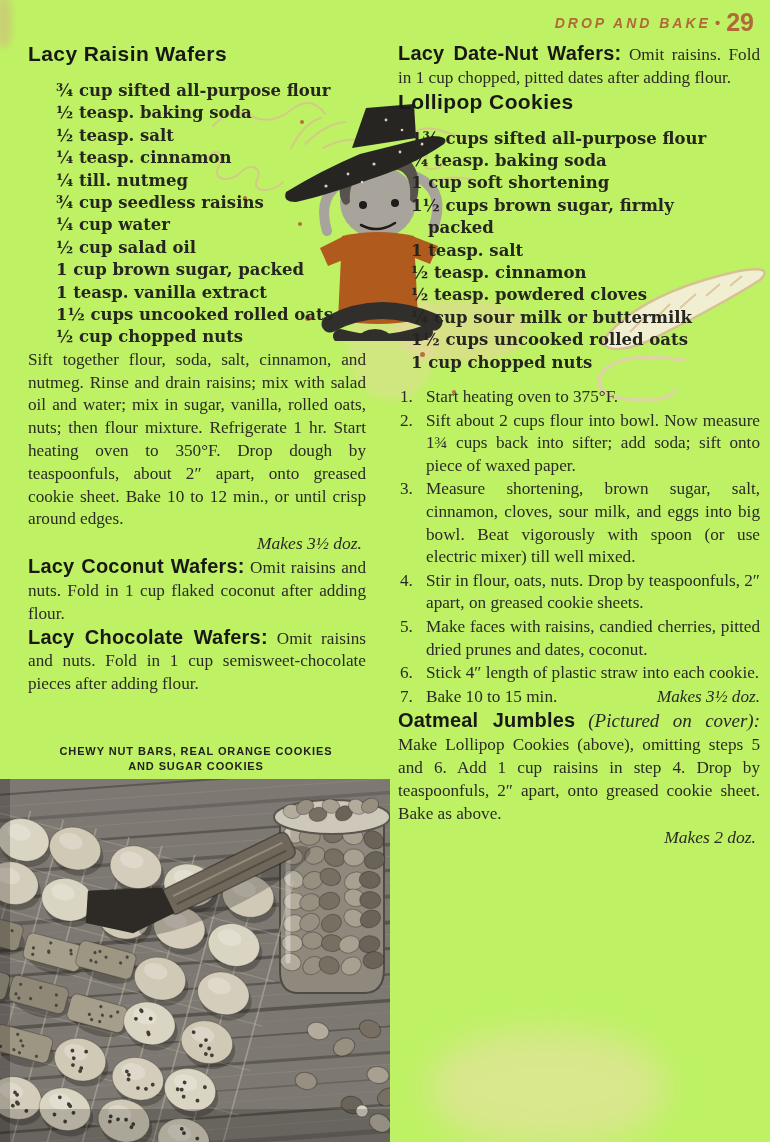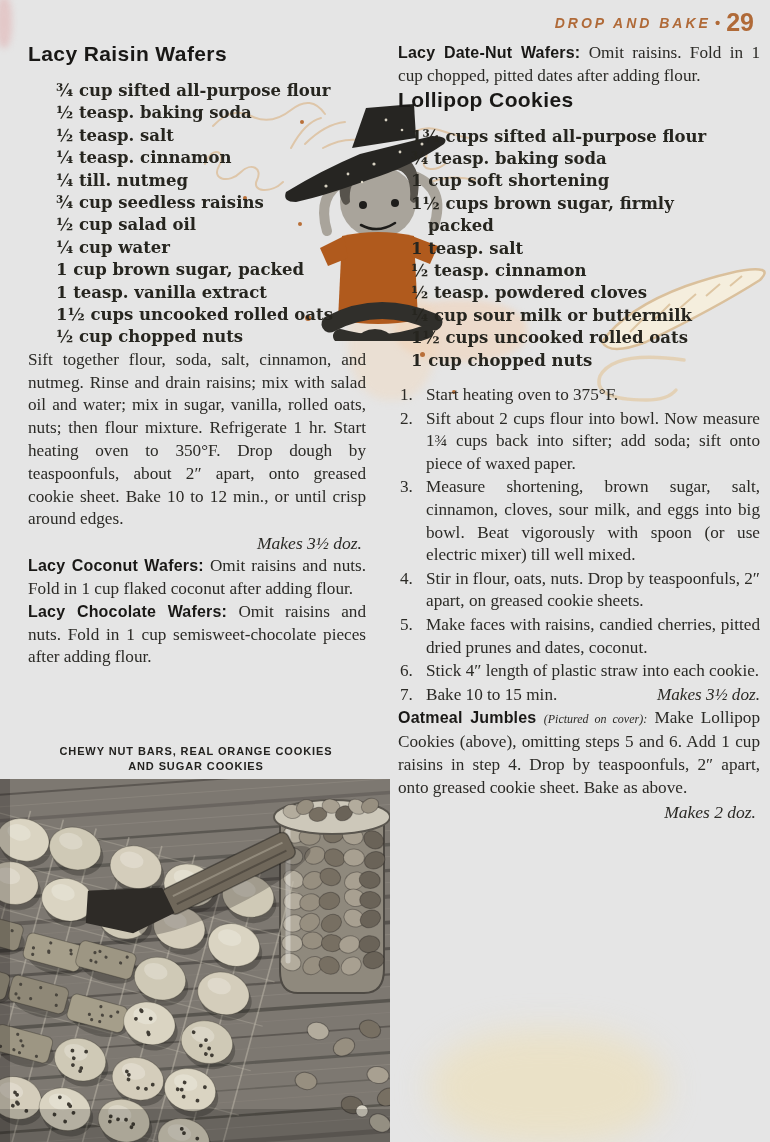--- a/index.html
+++ b/index.html
@@ -1,48 +1,48 @@
 <!DOCTYPE html>
 <html><head>
 <meta charset="utf-8">
 <style>
   html,body{margin:0;padding:0;background:#d8d2c2;}
-  .page{position:relative;width:770px;height:1142px;background:#e5e5e5;overflow:hidden;
+  .page{position:relative;width:770px;height:1142px;background:#bef264;overflow:hidden;
         font-family:"Liberation Serif",serif;color:#2b2a26;}
   
   .running-head{position:absolute;top:8px;right:16px;z-index:3;color:#b06a38;
     font-family:"Liberation Sans",sans-serif;font-weight:700;font-style:italic;
     font-size:14px;letter-spacing:3px;white-space:nowrap;}
   .running-head .rh-dot{font-style:normal;margin:0 4px;font-size:15px;letter-spacing:0;}
   .running-head .rh-page{font-style:normal;font-size:25px;letter-spacing:0;vertical-align:-3px;margin-left:2px;}
   
   .col{position:absolute;z-index:2;}
   .col-left{left:28px;top:42px;width:338px;}
   .col-right{left:398px;top:42px;width:362px;}
   h2.recipe-title{font-family:"Liberation Sans",sans-serif;font-weight:700;
     font-size:21px;letter-spacing:.4px;color:#191816;margin:0 0 14px 0;}
   ul.ingredients{list-style:none;margin:0;padding:0;}
   ul.ingredients li{font-family:"DejaVu Serif",serif;font-weight:700;font-size:16.5px;
     line-height:22.4px;padding-left:45px;text-indent:-17px;color:#26251f;}
   .col-right ul.ingredients li{padding-left:30px;max-width:305px;}
   p.body{font-size:17.2px;line-height:22.8px;text-align:justify;margin:0;}
-  p.body .lead{font-family:"Liberation Sans",sans-serif;font-weight:700;font-size:16px;letter-spacing:.2px;color:#191816;}
+  p.body .lead{font-family:"Liberation Sans",sans-serif;font-weight:700;font-size:20px;letter-spacing:.2px;color:#191816;}
   p.yield{font-style:italic;text-align:right;font-size:17.5px;margin:1px 4px 0 0;line-height:23px;}
   
   ol.steps{list-style:none;margin:12px 0 0 0;padding:0;}
   ol.steps li{position:relative;font-size:17.2px;line-height:22.6px;text-align:justify;
     padding-left:28px;margin:0 0 1px 0;}
   ol.steps .num{position:absolute;left:2px;top:0;}
   .inline-yield{float:right;font-style:italic;}
   
   .mt-method{margin-top:15px;}
   .mt-var{margin-top:1px;}
   .mt-head{margin:40px 0 13px 0;}
   .mt-oat{margin-top:31px;}
-  .oat-note{font-style:italic;font-size:12px;}
+  .oat-note{font-style:italic;font-size:19px;}
   
   .caption{position:absolute;left:10px;top:744px;width:372px;z-index:2;text-align:center;
     font-family:"Liberation Sans",sans-serif;font-weight:700;font-size:11px;
     letter-spacing:.9px;line-height:15px;color:#23221f;}
   .photo{position:absolute;left:0;top:779px;width:390px;height:363px;z-index:2;}
   .photo svg{display:block;}
   
   .decor{position:absolute;z-index:0;}
   .illustration{position:absolute;left:282px;top:86px;width:195px;height:255px;z-index:1;}
   .patch{position:absolute;z-index:0;border-radius:45%;}
@@ -134,22 +134,22 @@
 
   <div class="col col-left">
     <h2 class="recipe-title">Lacy Raisin Wafers</h2>
     <ul class="ingredients">
       <li>¾ cup sifted all-purpose flour</li>
       <li>½ teasp. baking soda</li>
       <li>½ teasp. salt</li>
       <li>¼ teasp. cinnamon</li>
       <li>¼ till. nutmeg</li>
       <li>¾ cup seedless raisins</li>
+      <li>¼ cup water</li>
       <li>½ cup salad oil</li>
-      <li>¼ cup water</li>
       <li>1 cup brown sugar, packed</li>
       <li>1 teasp. vanilla extract</li>
       <li>1½ cups uncooked rolled oats</li>
       <li>½ cup chopped nuts</li>
     </ul>
     <p class="body mt-method">Sift together flour, soda, salt, cinnamon, and nutmeg. Rinse and drain raisins; mix with salad oil and water; mix in sugar, vanilla, rolled oats, nuts; then flour mixture. Refrigerate 1 hr. Start heating oven to 350°F. Drop dough by teaspoonfuls, about 2″ apart, onto greased cookie sheet. Bake 10 to 12 min., or until crisp around edges.</p>
     <p class="yield">Makes 3½ doz.</p>
     <p class="body mt-var">
       <b class="lead">Lacy Coconut Wafers:</b>
       <span>Omit raisins and nuts. Fold in 1 cup flaked coconut after adding flour.</span>

